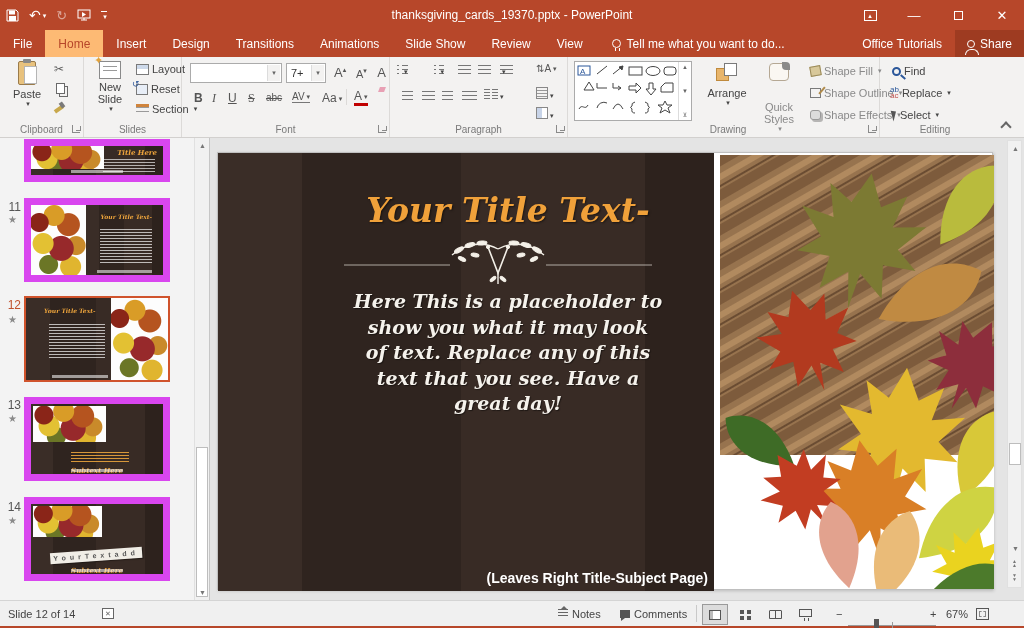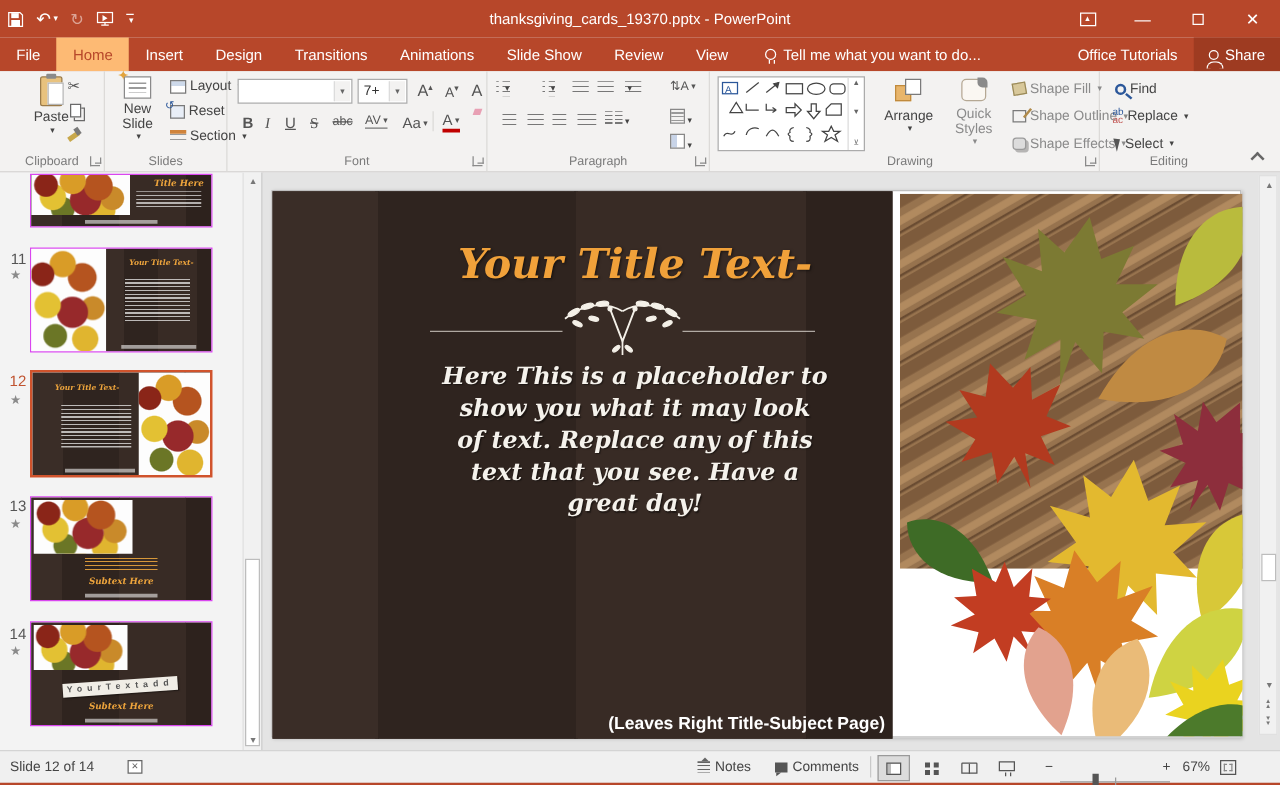--- a/index.html
+++ b/index.html
@@ -73,21 +73,21 @@
   .eff-ic{width:11px;height:10px;border:1px solid #9a9a9a;border-radius:3px;background:#dcdcdc;box-shadow:2px 2px 0 rgba(0,0,0,.25)}
   .find-ic{width:9px;height:9px;border:2px solid #2b579a;border-radius:50%;position:relative}
   .find-ic::after{content:"";position:absolute;left:6px;top:7px;width:6px;height:2px;background:#2b579a;transform:rotate(40deg)}
   .repl-ic{font-size:8px;color:#2b579a;line-height:6px;text-align:left}
   .sel-ic{width:0;height:0;border-left:5px solid #555;border-bottom:9px solid transparent;border-top:2px solid transparent;transform:rotate(-15deg)}
   .chev-up{width:8px;height:8px;border-left:2px solid #666;border-top:2px solid #666;transform:rotate(45deg)}
 
   
   .main{position:absolute;left:0;top:138px;width:1024px;height:462px}
   .panel{position:absolute;left:0;top:0;width:210px;height:462px;background:#f3f3f3;border-right:1px solid #c6c6c6;overflow:hidden}
-  .thumb{position:absolute;left:24px;width:146px;background:#fff;border:1px solid #d946ef;overflow:hidden}
+  .thumb{position:absolute;left:24px;width:146px;background:#fff;border:7px solid #d946ef;overflow:hidden}
   .thumb.sel{border:2px solid #d0532c}
   .tnum{position:absolute;left:5px;width:16px;text-align:right;font-size:12px;color:#555}
   .tstar{position:absolute;left:8px;font-size:10px;color:#8a8a8a}
   .tstar::before{content:"★"}
   .wood{background:#342823;background-image:
     linear-gradient(90deg,#3a2d27 0 17%,#2f241f 17% 49%,#382b25 49% 86%,#2d221d 86%),
     linear-gradient(90deg,transparent 0 16.6%,rgba(0,0,0,.5) 16.6% 17.2%,transparent 17.2% 48.6%,rgba(0,0,0,.5) 48.6% 49.2%,transparent 49.2% 85.6%,rgba(0,0,0,.5) 85.6% 86.2%,transparent 86.2%),
     repeating-linear-gradient(90deg,rgba(255,255,255,.02) 0 2px,transparent 2px 6px)}
   .leafmix{background:
     radial-gradient(circle at 15% 25%, #8a2518 0 9px, transparent 10px),
@@ -196,21 +196,21 @@
     <div class="tab">Office Tutorials</div>
     <div class="share-tab">
       <span class="person"></span>
       <span>Share</span>
     </div>
   </div>
 
   <div class="ribbon">
 
     <div class="group" style="left:0;width:84px">
-      <div class="bigbtn dd" style="left:20px;top:4px;width:42px">
+      <div class="bigbtn dd" style="left:6px;top:4px;width:42px">
         <span class="clip-icon"></span>
         <span style="margin-top:3px">Paste</span>
       </div>
       <span class="abs cutg" style="left:54px;top:5px"></span>
       <span class="abs copyic" style="left:56px;top:26px"></span>
       <span class="abs brush" style="left:53px;top:44px"></span>
       <div class="glabel">Clipboard</div>
       <span class="launcher"></span>
     </div>
 
@@ -308,21 +308,21 @@
             <span>▼</span>
             <span>⊻</span>
           </div>
       </div>
       <div class="bigbtn dd" style="left:134px;top:6px;width:50px">
         <span class="arr-ic"></span>
         <span style="margin-top:4px">Arrange</span>
       </div>
       <div class="bigbtn dd" style="left:188px;top:6px;width:46px;color:#8a8a8a">
         <span class="qs-ic"></span>
-        <span style="margin-top:4px;width:40px">Quick Styles</span>
+        <span style="margin-top:20px;width:40px">Quick Styles</span>
       </div>
       <div class="smallrow dd" style="left:242px;top:8px;color:#8a8a8a">
           <span class="fill-ic"></span>
           <span>Shape Fill</span>
         </div>
       <div class="smallrow dd" style="left:242px;top:30px;color:#8a8a8a">
           <span class="outl-ic"></span>
           <span>Shape Outline</span>
         </div>
       <div class="smallrow dd" style="left:242px;top:52px;color:#8a8a8a">

